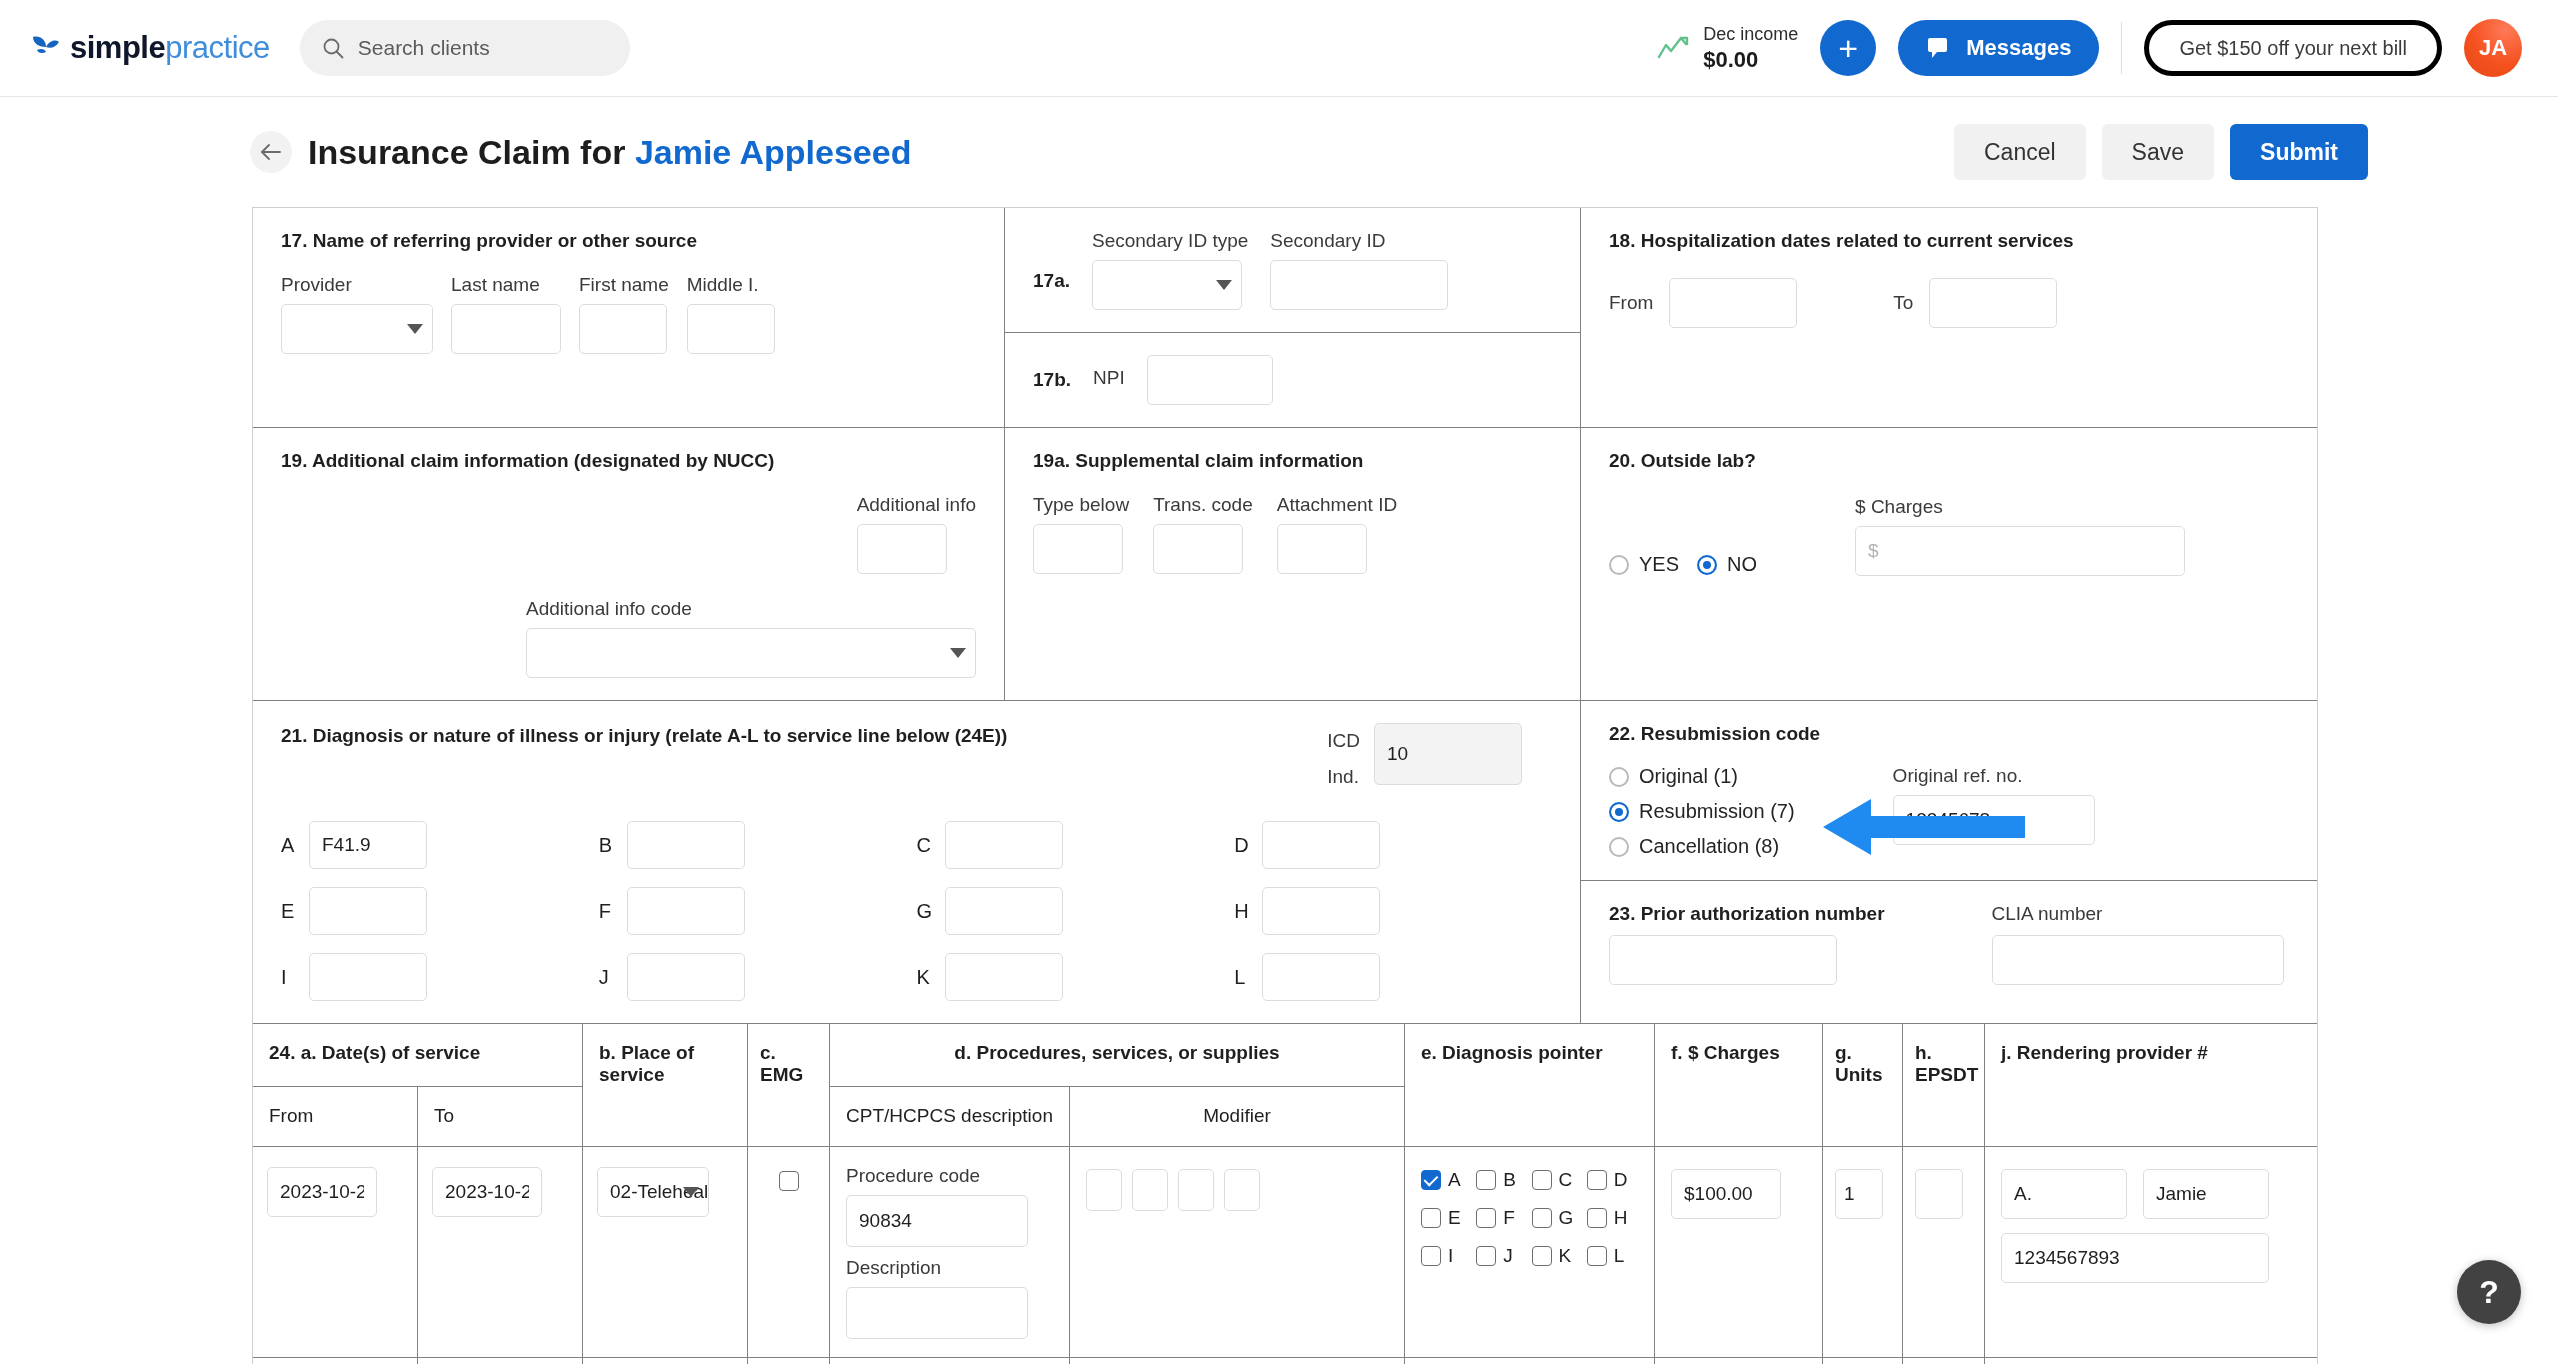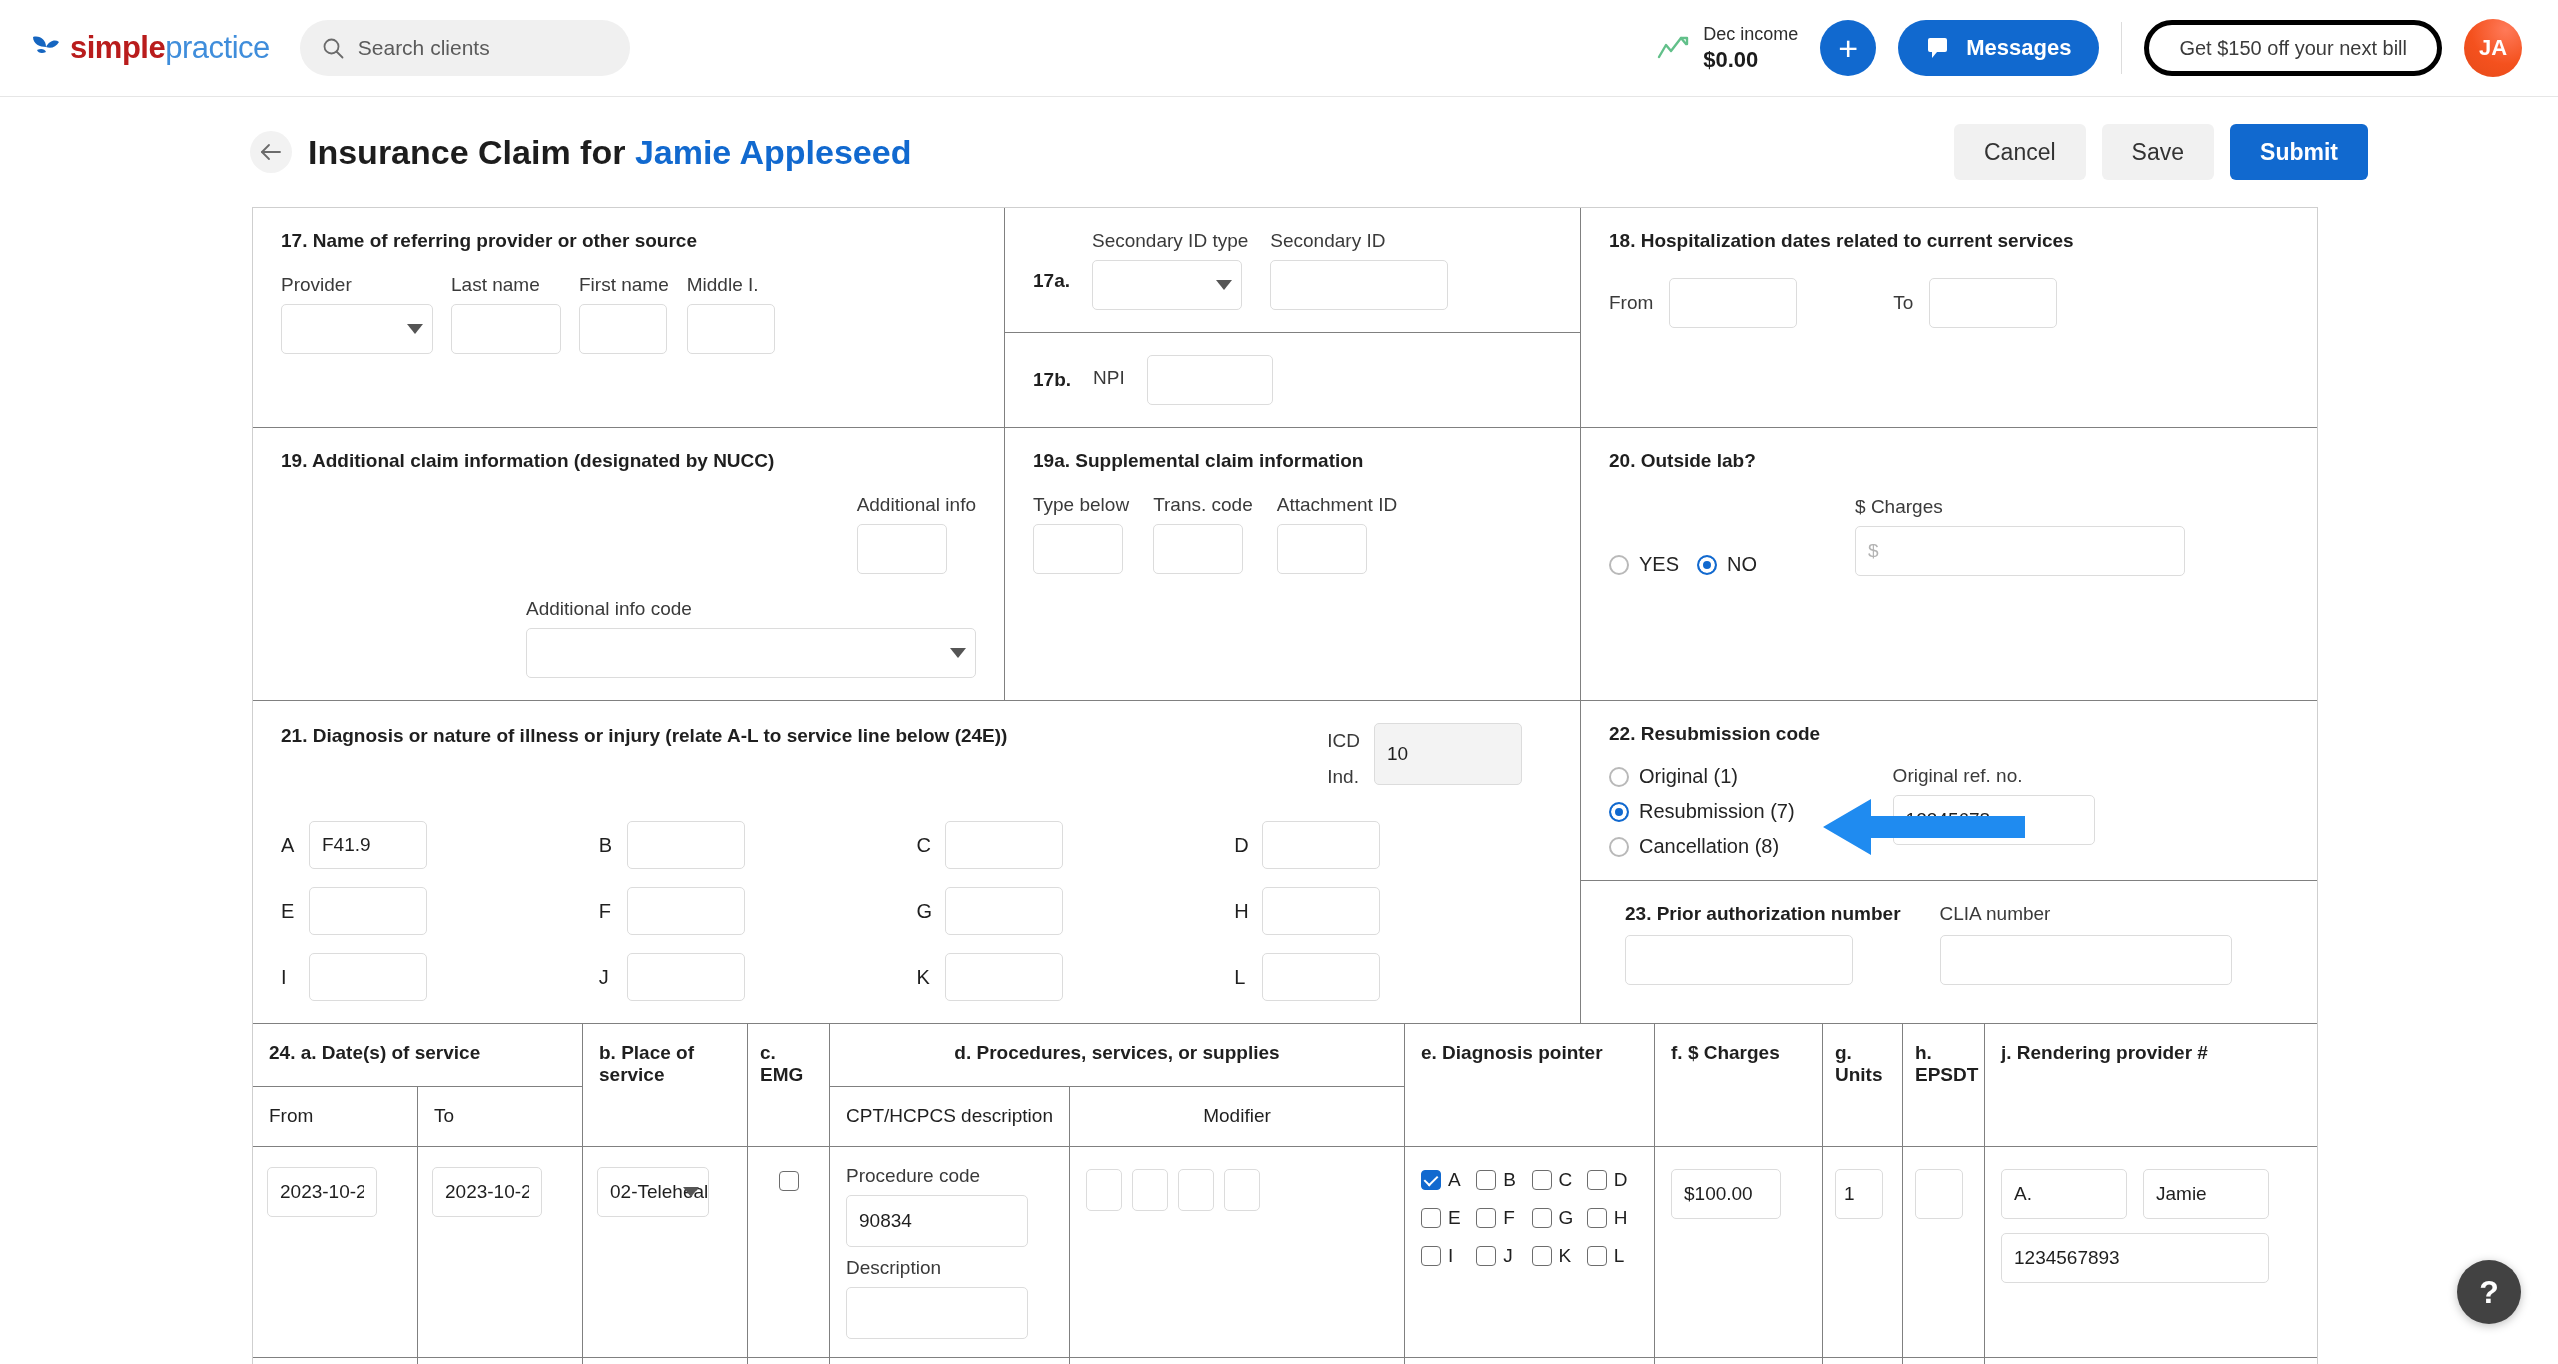--- a/index.html
+++ b/index.html
@@ -15,21 +15,21 @@
     height: 97px;
     display: flex;
     align-items: center;
     border-bottom: 1px solid #e6e6e6;
     padding: 0 36px 0 30px;
     position: relative;
   }
   .brand { display: flex; align-items: center; gap: 6px; }
   .brand-mark { width: 34px; height: 30px; display:block; }
   .brand-text { font-size: 31px; letter-spacing: -0.5px; color: #1b6ac9; }
-  .brand-text b { font-weight: 700; color: #b91c1c; }
+  .brand-text b { font-weight: 700; color: #0f172a; }
   .brand-text span.light { font-weight: 400; color: #3f8ddb; }
 
   .search-box {
     margin-left: 30px;
     width: 330px; height: 56px;
     background: #f0f0f0;
     border-radius: 28px;
     display: flex; align-items: center;
     padding: 0 22px;
     gap: 14px;
@@ -455,21 +455,21 @@
             <div class="fld-label">Original ref. no.</div>
             <input class="inp" style="width: 202px;" value="12345678">
           </div>
         </div>
 
         <svg class="arrow-anno" style="left:238px; top:94px;" width="210" height="64" viewBox="0 0 210 64">
           <path d="M4 32 L52 4 L52 21 L206 21 L206 43 L52 43 L52 60 Z" fill="#1f8bf0"></path>
         </svg>
       </div>
       <div style="padding:22px 28px;">
-        <div class="flexrow" style="gap:39px; align-items:flex-start;margin-left:16px;">
+        <div class="flexrow" style="gap:107px; align-items:flex-start;">
           <div class="col">
             <div class="sec-title" style="margin-bottom:10px;">23. Prior authorization number</div>
             <input class="inp" style="width: 228px;" value="">
           </div>
           <div class="col">
             <div class="fld-label" style="margin-bottom:10px;">CLIA number</div>
             <input class="inp" style="width: 292px;" value="">
           </div>
         </div>
       </div>

